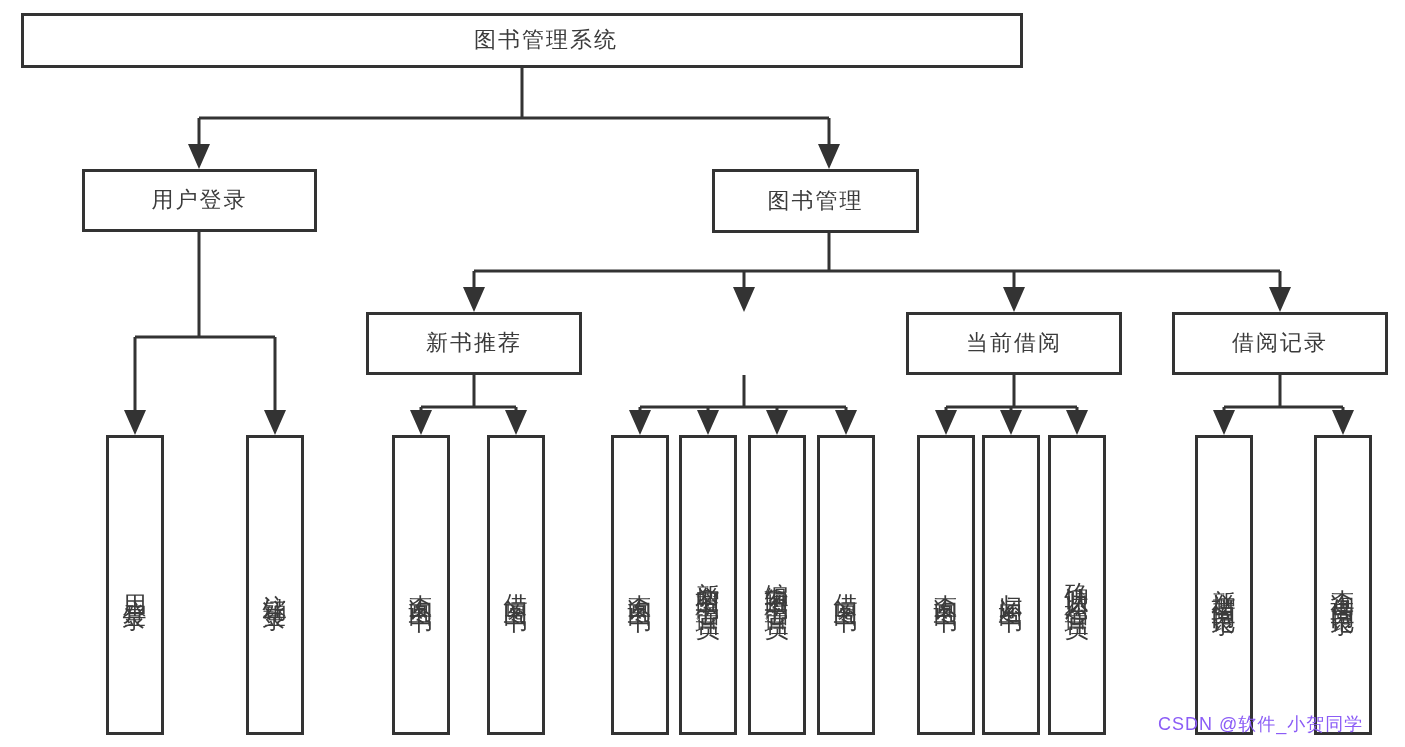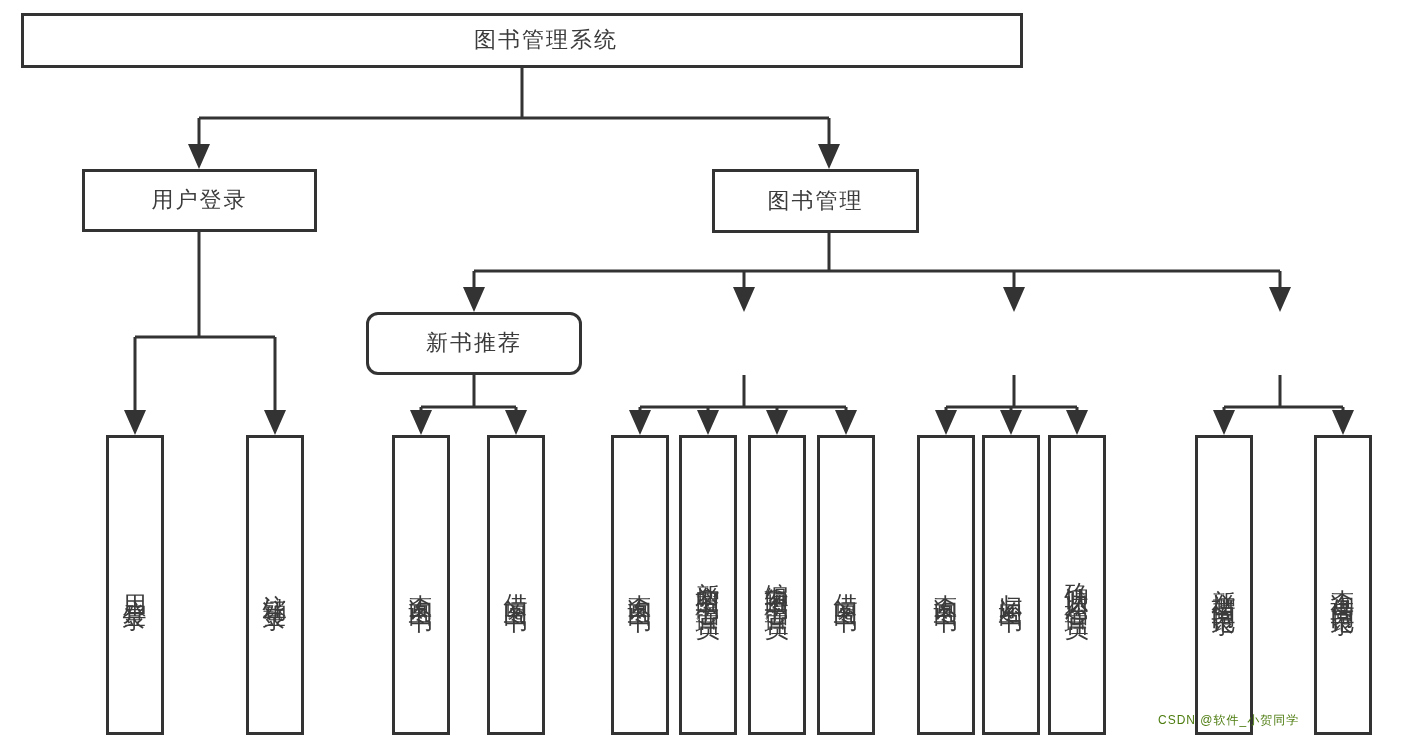--- a/index.html
+++ b/index.html
@@ -16,35 +16,35 @@
   }
   .hbox { font-size:22px; letter-spacing:2px; line-height:1.2; }
   .vbox {
     writing-mode:vertical-rl; font-size:24px; letter-spacing:5px;
     line-height:1.05; padding:8px 0;
   }
   .root  { left:21px;  top:13px;  width:1002px; height:55px;padding-left:48px; }
   .n-user-login { left:82px;  top:169px; width:235px; height:63px; }
   .n-book-mgmt  { left:712px; top:169px; width:207px; height:64px; }
   .lv3 { top:312px; width:216px; height:63px; }
-  .n-new-book-rec   { left:366px;border-radius:12px; }
+  .n-new-book-rec   { left:366px; }
   .n-book-borrow    { left:636px; }
   .n-current-borrow { left:906px; }
   .n-borrow-record  { left:1172px; }
   .leaf { top:435px; width:58px; height:300px; }
   .lf1  { left:106px; }  .lf2  { left:246px; }
   .lf3  { left:392px; }  .lf4  { left:487px; }
   .lf5  { left:611px; }  .lf6  { left:679px; }
   .lf7  { left:748px; }  .lf8  { left:817px; }
   .lf9  { left:917px; }  .lf10 { left:982px; }
   .lf11 { left:1048px; } .lf12 { left:1195px; }
   .lf13 { left:1314px; }
   .watermark {
     position:absolute; left:1158px; top:712px; z-index:9;
-    font-size:12px; color:#4d7c0f; white-space:nowrap; letter-spacing:1px;
+    font-size:18px; color:#8b5cf6; white-space:nowrap; letter-spacing:1px;
   }
 </style>
 </head>
 <body>
 
 <div class="stage">
 
   <svg class="connectors" width="1405" height="747" viewBox="0 0 1405 747">
 
     <g>
@@ -82,20 +82,22 @@
       <path d="M1213 410 L1235 410 L1224 435 Z M1332 410 L1354 410 L1343 435 Z" fill="#333333"></path>
     </g>
   </svg>
 
   <div class="box hbox root">图书管理系统</div>
 
   <div class="box hbox n-user-login">用户登录</div>
   <div class="box hbox n-book-mgmt">图书管理</div>
 
   <div class="box hbox lv3 n-new-book-rec">新书推荐</div>
+  <div class="box hbox lv3 n-current-borrow">当前借阅</div>
+  <div class="box hbox lv3 n-borrow-record">借阅记录</div>
 
   <div class="box vbox leaf lf1">用户登录</div>
   <div class="box vbox leaf lf2">注销登录</div>
   <div class="box vbox leaf lf3">查询图书</div>
   <div class="box vbox leaf lf4">借阅图书</div>
   <div class="box vbox leaf lf5">查询图书</div>
   <div class="box vbox leaf lf6">新增图书（管理员）</div>
   <div class="box vbox leaf lf7">编辑图书（管理员）</div>
   <div class="box vbox leaf lf8">借阅图书</div>
   <div class="box vbox leaf lf9">查询图书</div>

